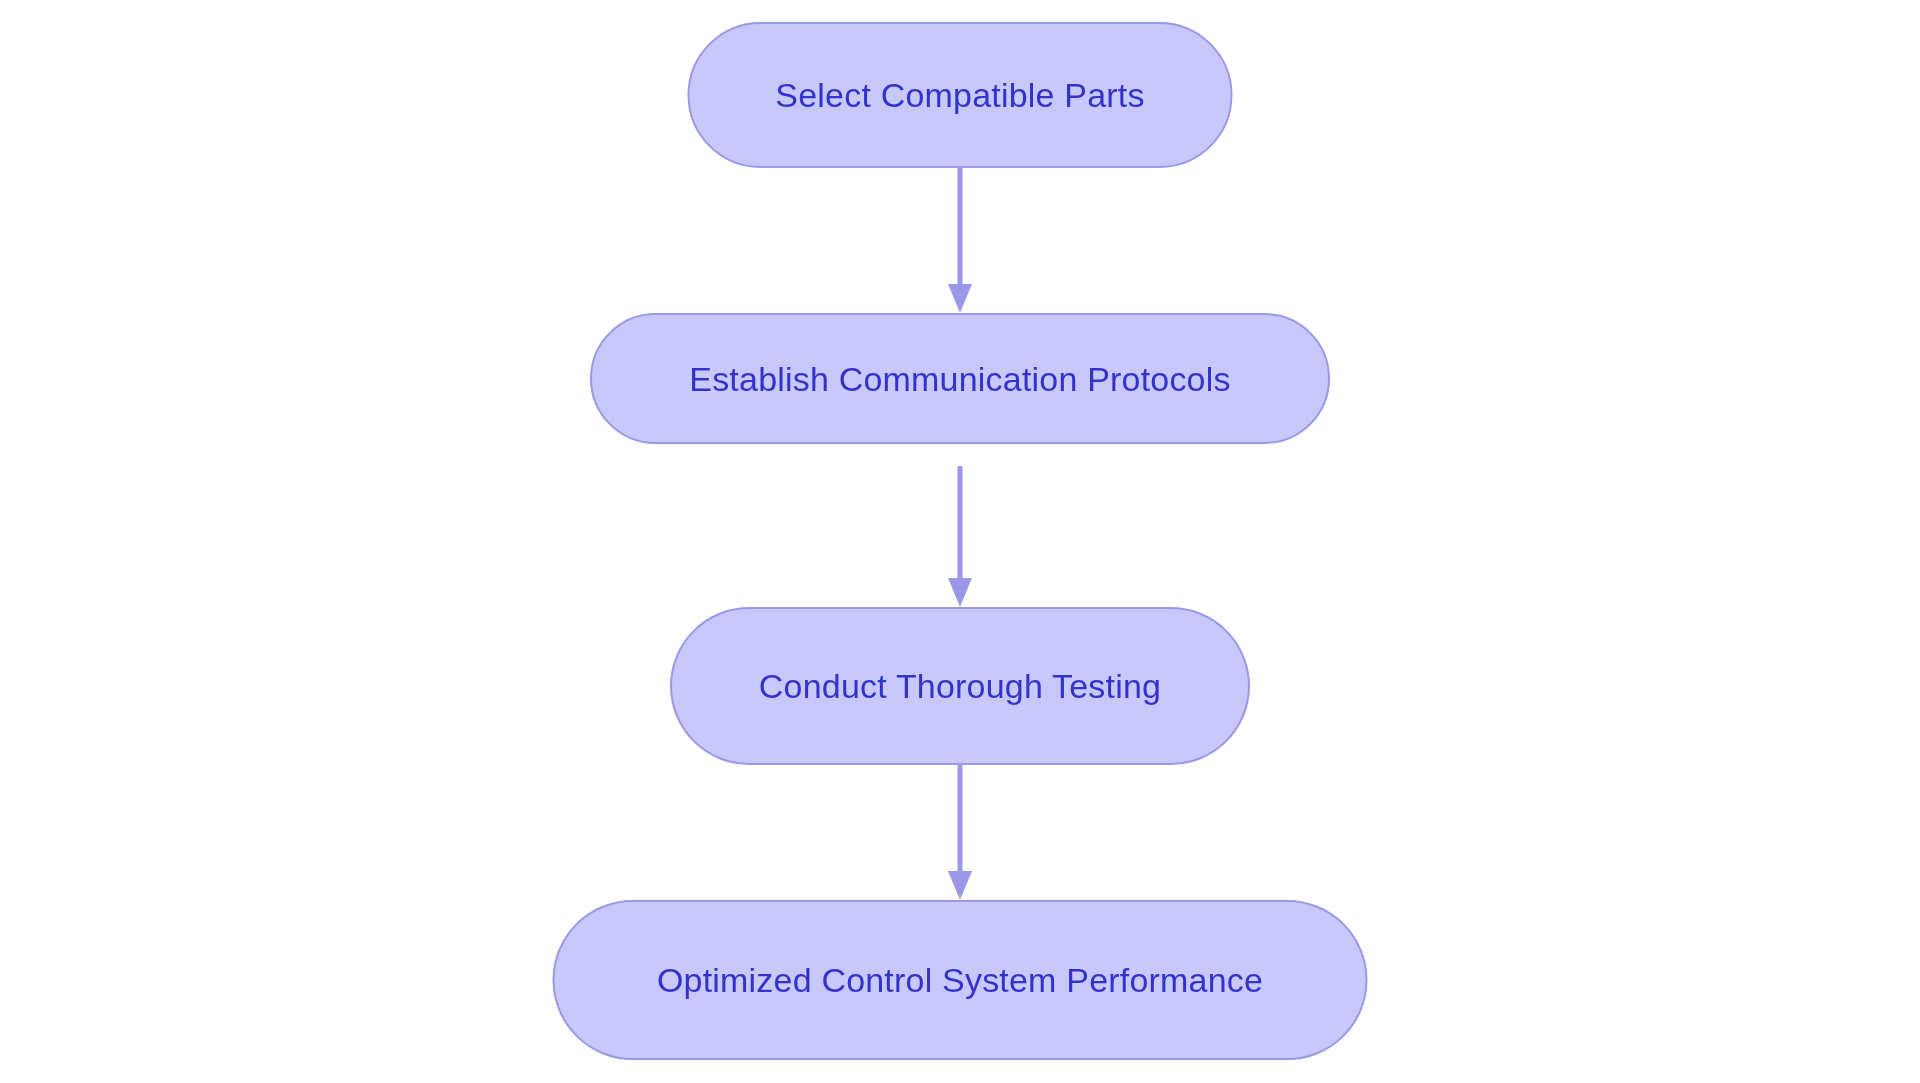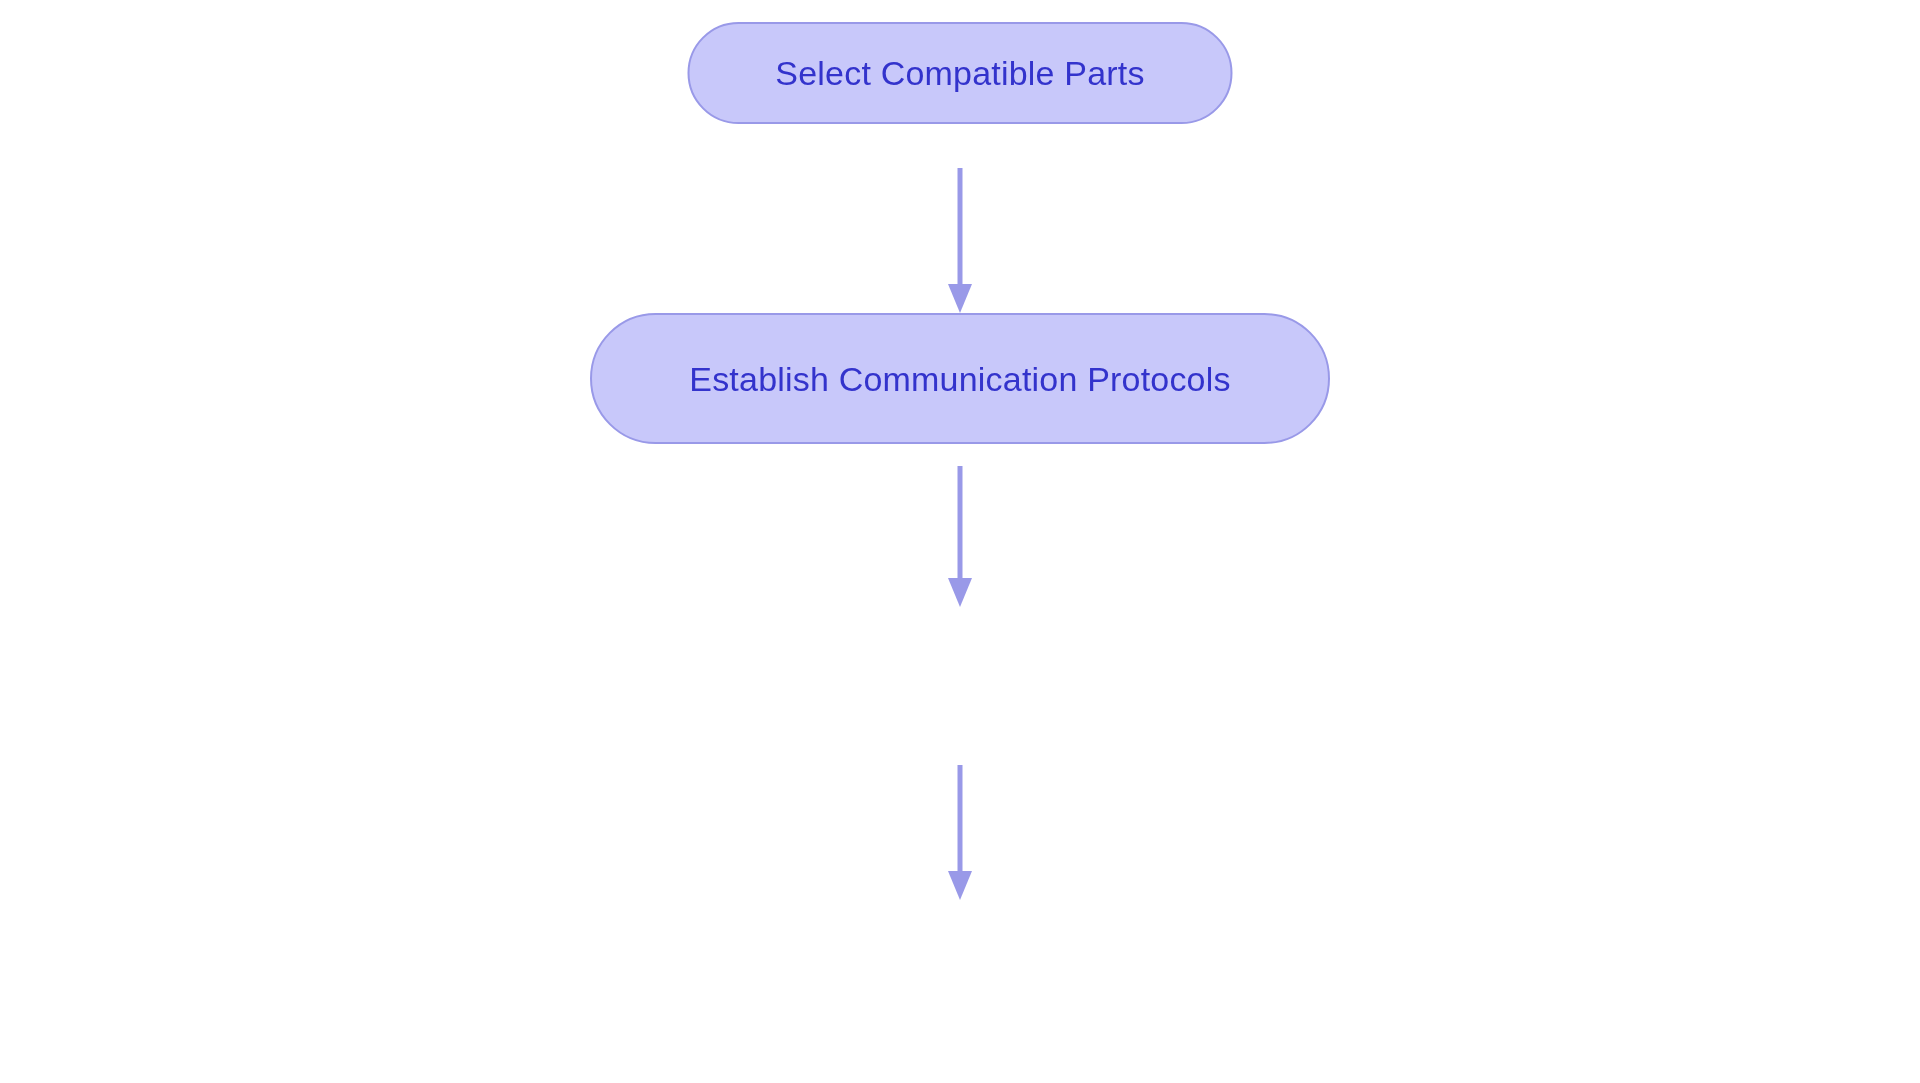--- a/index.html
+++ b/index.html
@@ -84,23 +84,29 @@
   <div class="flow-edge" style="left: 960px; top: 466px; height: 141px;">
     <div class="edge-line" style="height: 112px; background: rgb(153, 153, 232);"></div>
     <div class="edge-head" style="border-top-color: rgb(153, 153, 232);"></div>
   </div>
 
   <div class="flow-edge" style="left: 960px; top: 765px; height: 135px;">
     <div class="edge-line" style="height: 106px; background: rgb(153, 153, 232);"></div>
     <div class="edge-head" style="border-top-color: rgb(153, 153, 232);"></div>
   </div>
 
-  <div class="flow-node" style="left: 960px; top: 22px; width: 545px; height: 102px; background: rgb(200, 200, 250); border-color: rgb(153, 153, 232); align-items: center;">
+  <div class="flow-node" style="left: 960px; top: 22px; width: 545px; height: 146px; background: rgb(200, 200, 250); border-color: rgb(153, 153, 232); align-items: center;">
     <span class="flow-node-label" style="font-size: 34px; color: rgb(51, 51, 204);">Select Compatible Parts</span>
   </div>
 
   <div class="flow-node" style="left: 960px; top: 313px; width: 740px; height: 131px; background: rgb(200, 200, 250); border-color: rgb(153, 153, 232);">
     <span class="flow-node-label" style="font-size: 34px; color: rgb(51, 51, 204);">Establish Communication Protocols</span>
   </div>
 
+  <div class="flow-node" style="left: 960px; top: 607px; width: 580px; height: 158px; background: rgb(200, 200, 250); border-color: rgb(153, 153, 232);">
+    <span class="flow-node-label" style="font-size: 34px; color: rgb(51, 51, 204);">Conduct Thorough Testing</span>
+  </div>
 
+  <div class="flow-node" style="left: 960px; top: 900px; width: 815px; height: 160px; background: rgb(200, 200, 250); border-color: rgb(153, 153, 232);">
+    <span class="flow-node-label" style="font-size: 34px; color: rgb(51, 51, 204);">Optimized Control System Performance</span>
+  </div>
 
 </div>
 
 </body></html>

